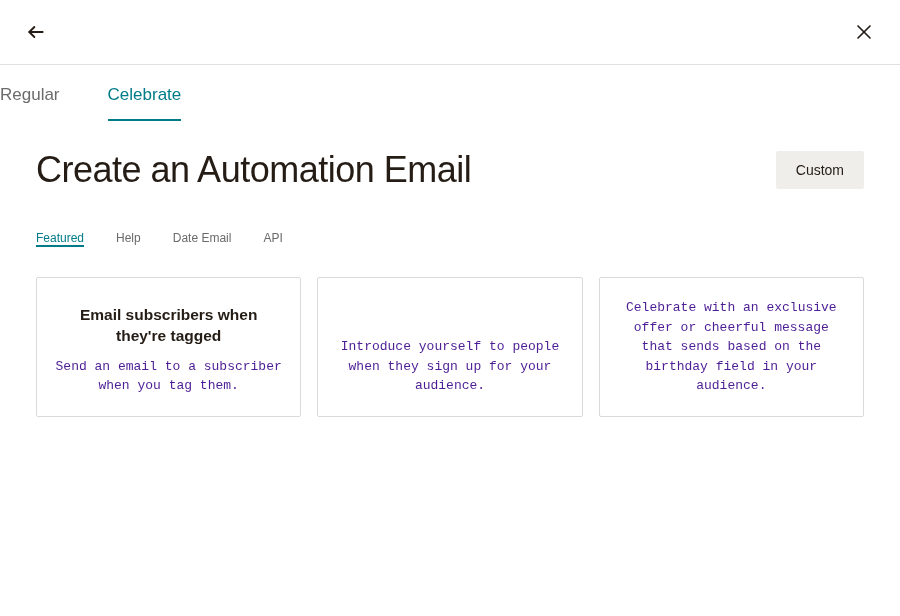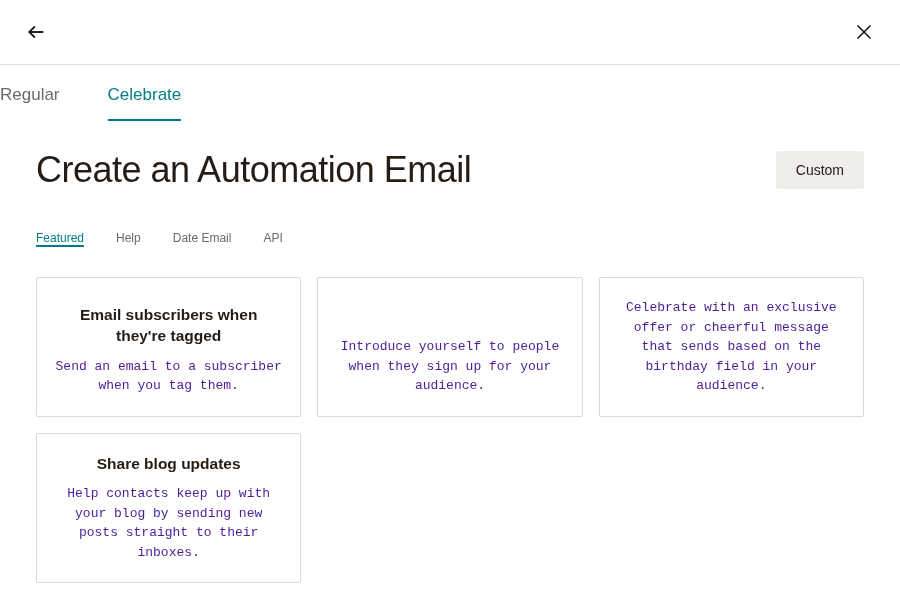--- a/index.html
+++ b/index.html
@@ -161,18 +161,14 @@
     <div class="card">
       <div class="card-title">Email subscribers when they're tagged</div>
       <div class="card-desc">Send an email to a subscriber when you tag them.</div>
     </div>
     <div class="card">
       <div class="card-desc">Introduce yourself to people when they sign up for your audience.</div>
     </div>
     <div class="card">
       <div class="card-desc">Celebrate with an exclusive offer or cheerful message that sends based on the birthday field in your audience.</div>
     </div>
-    <div class="card">
-      <div class="card-title">Share blog updates</div>
-      <div class="card-desc">Help contacts keep up with your blog by sending new posts straight to their inboxes.</div>
-    </div>
   </div>
 </div>
 
 </body></html>

